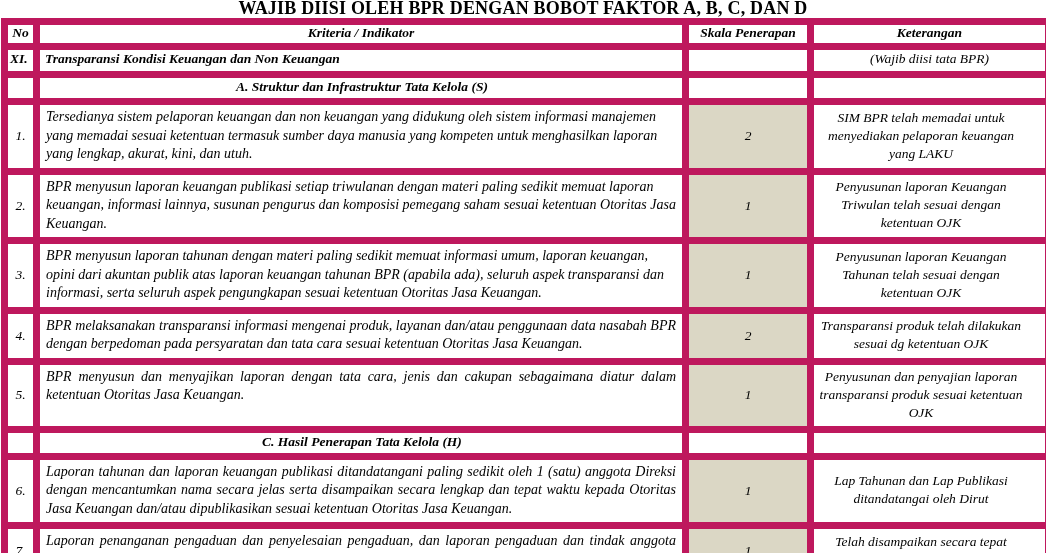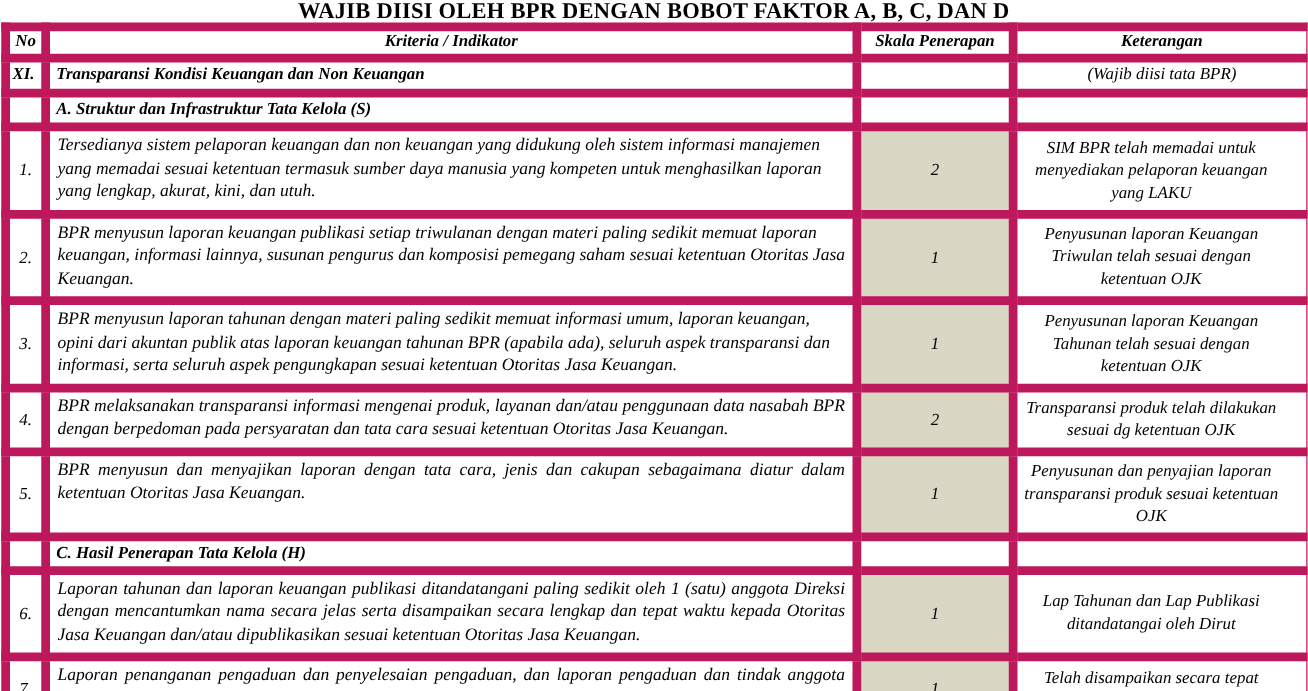--- a/index.html
+++ b/index.html
@@ -80,21 +80,21 @@
   }
 
   
   .rowsec td {
     font-weight: bold;
     font-size: 13.5px;
     vertical-align: middle;
     height: 17px;
   }
   .rowsec .krit {
-    text-align: left;
+    text-align: center;
     padding: 1px 3px 2px 5px;
   }
 
   
   .rowitem .no {
     text-align: center;
     vertical-align: middle;
     font-size: 13.5px;
     padding: 0 2px;
   }

